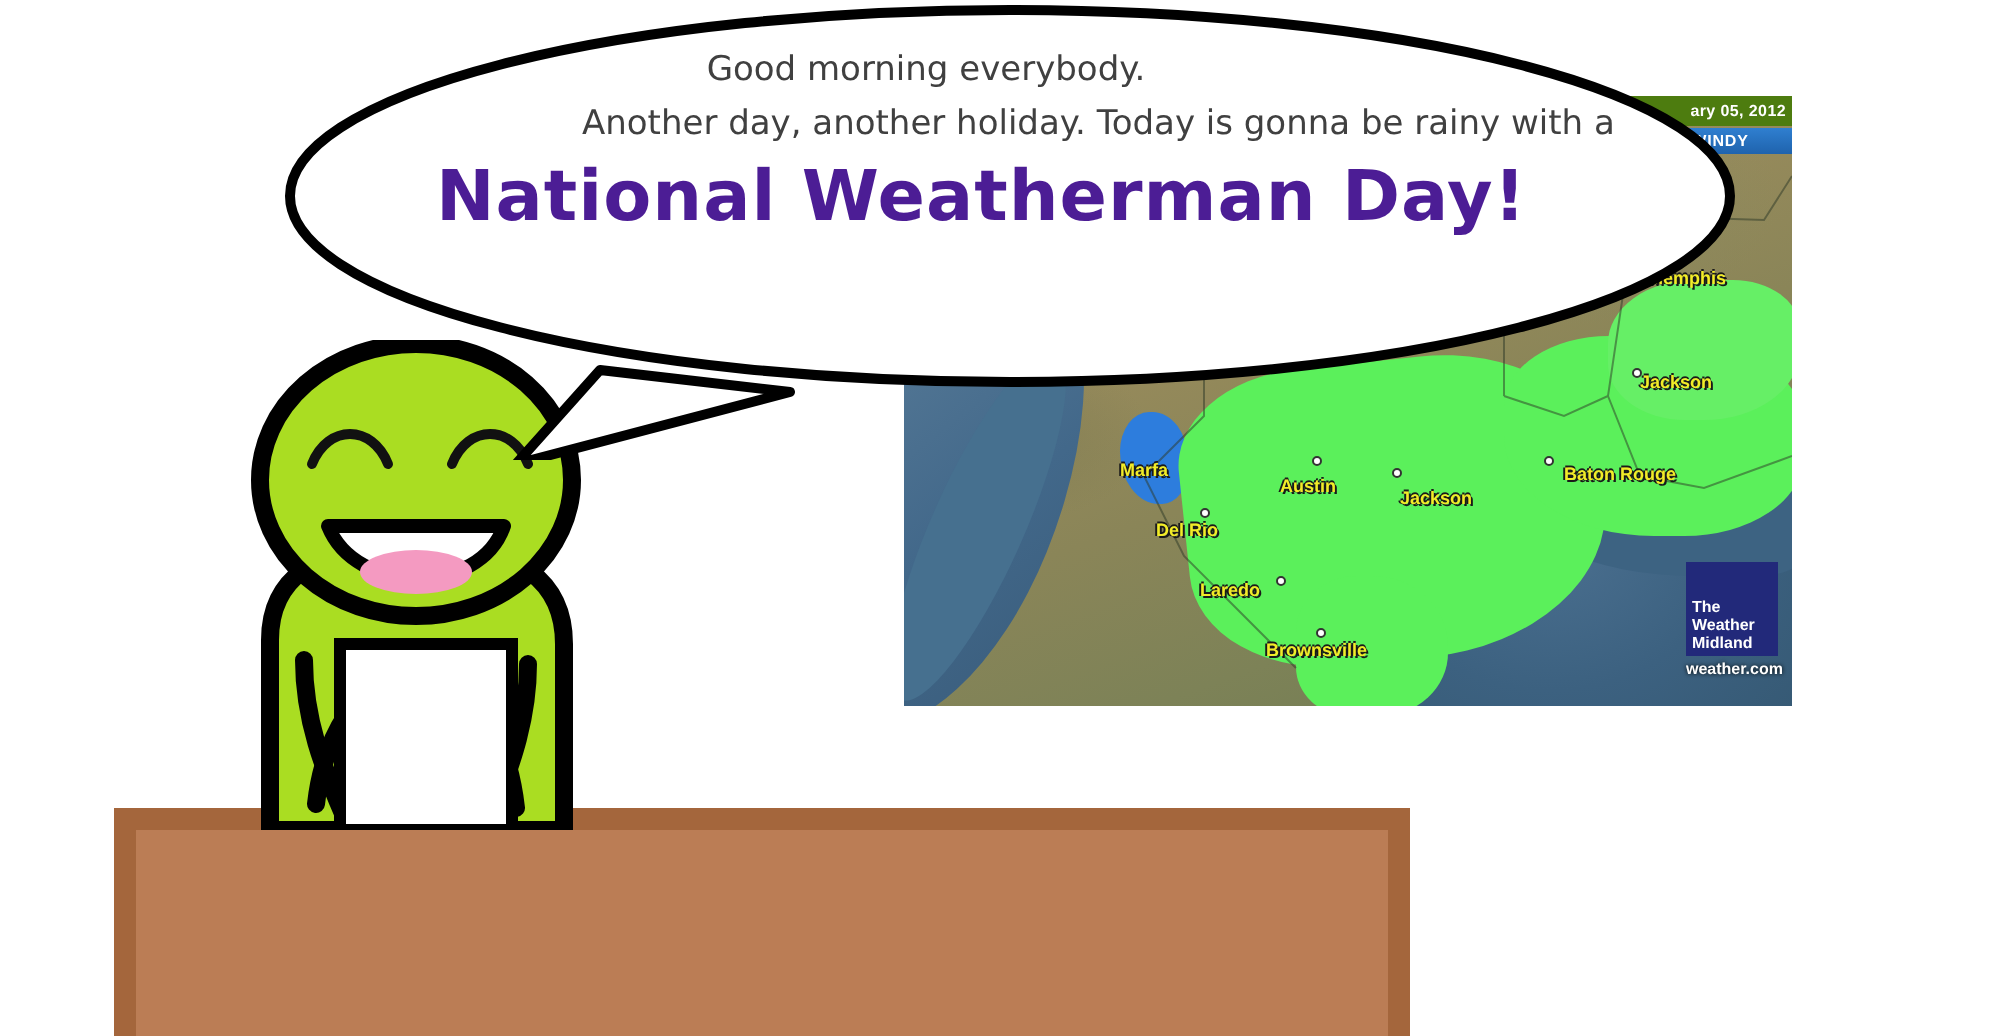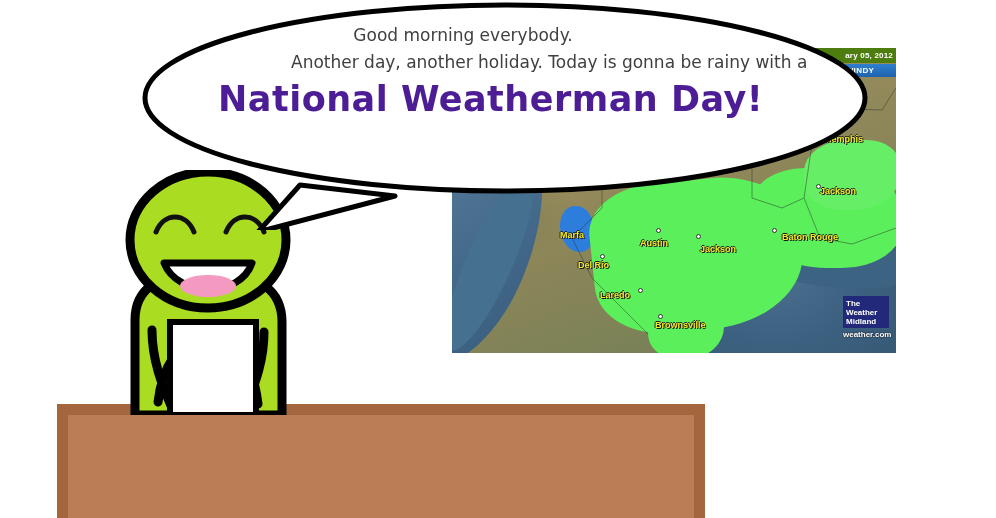--- a/index.html
+++ b/index.html
@@ -177,21 +177,21 @@
     right: 7px; bottom: 14px;
     width: 46px;
   }
   .twc-box {
     background: #22297a;
     color: #ffffff;
     font-size: 8px;
     font-weight: bold;
     font-family: "Liberation Sans", sans-serif;
     line-height: 9px;
-    padding: 3px 3px 2px 3px;
+    padding: 18px 3px 2px 3px;
   }
   .twc-url {
     color: #ffffff;
     font-size: 8px;
     font-weight: bold;
     font-family: "Liberation Sans", sans-serif;
     margin-top: 2px;
     text-shadow: 0 0 2px #000;
   }
 
@@ -288,21 +288,21 @@
       <span class="city" style="left:188px;top:190px">Austin</span>
       <span class="city-dot" style="left:204px;top:180px"></span>
       <span class="city" style="left:248px;top:196px">Jackson</span>
       <span class="city-dot" style="left:244px;top:186px"></span>
       <span class="city" style="left:330px;top:184px">Baton Rouge</span>
       <span class="city-dot" style="left:320px;top:180px"></span>
       <span class="city" style="left:126px;top:212px">Del Rio</span>
       <span class="city-dot" style="left:148px;top:206px"></span>
       <span class="city" style="left:148px;top:242px">Laredo</span>
       <span class="city-dot" style="left:186px;top:240px"></span>
-      <span class="city" style="left:203px;top:272px">Brownsville</span>
+      <span class="city" style="left:181px;top:272px">Brownsville</span>
       <span class="city-dot" style="left:206px;top:266px"></span>
     </div>
 
     <div class="map-header">ary 05, 2012</div>
     <div class="map-windy">WINDY</div>
 
     <div class="twc-logo">
       <div class="twc-box">
         <div>The</div>
         <div>Weather</div>

